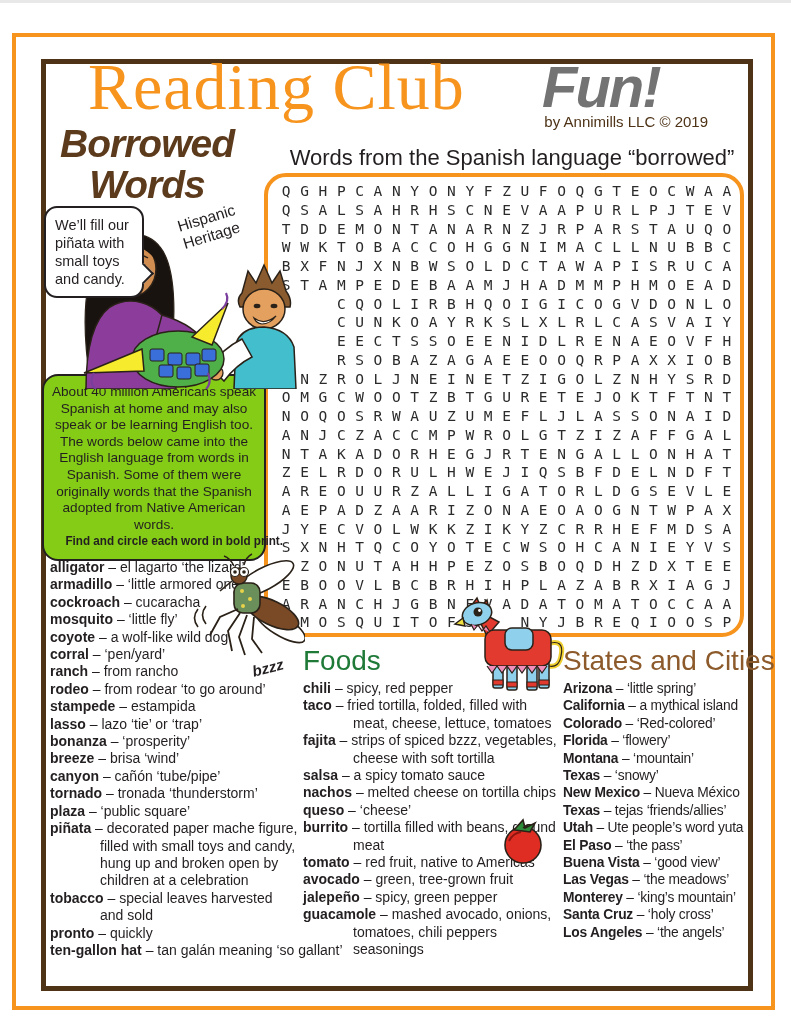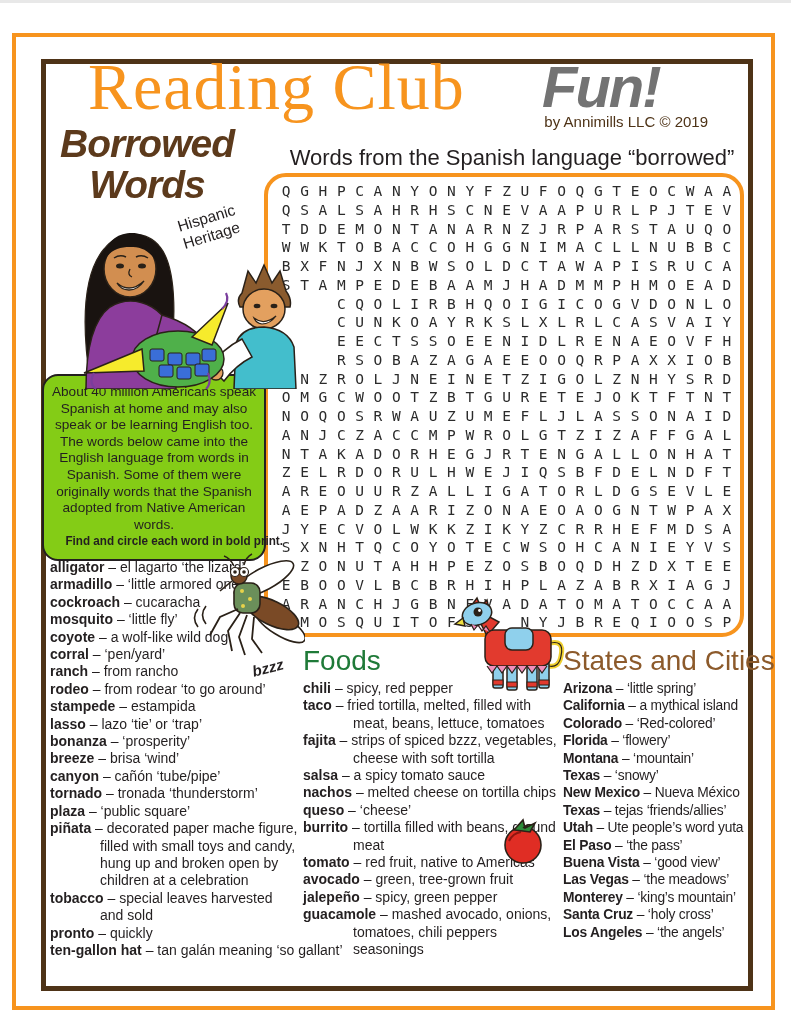--- a/index.html
+++ b/index.html
@@ -727,20 +727,23 @@
         <span class="ws-cell">E</span>
         <span class="ws-cell">Q</span>
         <span class="ws-cell">I</span>
         <span class="ws-cell">O</span>
         <span class="ws-cell">O</span>
         <span class="ws-cell">S</span>
         <span class="ws-cell">P</span>
       </div>
     </div>
 
+  <div class="bubble">
+    <span>We’ll fill our piñata with small toys and candy.</span>
+  </div>
   <div class="hispanic">Hispanic Heritage</div>
 
   <svg class="kids-ill" width="260" height="180" viewBox="0 0 260 180">
     <g stroke="#2A2118" stroke-width="1.5">
 
       <path d="M40,172 C32,118 32,66 54,40 C68,22 96,20 110,38 C128,60 126,118 118,172 Z" fill="#191310" stroke-width="1.2"></path>
 
       <ellipse cx="80" cy="60" rx="26" ry="28" fill="#D28E50"></ellipse>
       <path d="M54,54 C54,32 68,24 82,24 C98,24 106,36 106,52 C98,40 90,38 80,38 C68,38 58,42 54,54 Z" fill="#191310" stroke="none"></path>
       <ellipse cx="70" cy="57" rx="4" ry="2.5" fill="#2A2118" stroke="none"></ellipse>
@@ -810,21 +813,21 @@
       <div class="wl-item"><span class="term">canyon</span><span> – cañón ‘tube/pipe’</span></div>
       <div class="wl-item"><span class="term">tornado</span><span> – tronada ‘thunderstorm’</span></div>
       <div class="wl-item"><span class="term">plaza</span><span> – ‘public square’</span></div>
       <div class="wl-item"><span class="term">piñata</span><span> – decorated paper mache figure, filled with small toys and candy, hung up and broken open by children at a celebration</span></div>
       <div class="wl-item"><span class="term">tobacco</span><span> – special leaves harvested and sold</span></div>
       <div class="wl-item"><span class="term">pronto</span><span> – quickly</span></div>
       <div class="wl-item nowrap"><span class="term">ten-gallon hat</span><span> – tan galán meaning ‘so gallant’</span></div>
     </div>
   <div class="wl wl-foods">
       <div class="wl-item"><span class="term">chili</span><span> – spicy, red pepper</span></div>
-      <div class="wl-item"><span class="term">taco</span><span> – fried tortilla, melted, filled with meat, beans, lettuce, tomatoes</span></div>
+      <div class="wl-item"><span class="term">taco</span><span> – fried tortilla, folded, filled with meat, cheese, lettuce, tomatoes</span></div>
       <div class="wl-item"><span class="term">fajita</span><span> – strips of spiced bzzz, vegetables, cheese with soft tortilla</span></div>
       <div class="wl-item"><span class="term">salsa</span><span> – a spicy tomato sauce</span></div>
       <div class="wl-item"><span class="term">nachos</span><span> – melted cheese on tortilla chips</span></div>
       <div class="wl-item"><span class="term">queso</span><span> – ‘cheese’</span></div>
       <div class="wl-item"><span class="term">burrito</span><span> – tortilla filled with beans, ground meat</span></div>
       <div class="wl-item"><span class="term">tomato</span><span> – red fruit, native to Americas</span></div>
       <div class="wl-item"><span class="term">avocado</span><span> – green, tree-grown fruit</span></div>
       <div class="wl-item"><span class="term">jalepeño</span><span> – spicy, green pepper</span></div>
       <div class="wl-item"><span class="term">guacamole</span><span> – mashed avocado, onions, tomatoes, chili peppers seasonings</span></div>
     </div>

